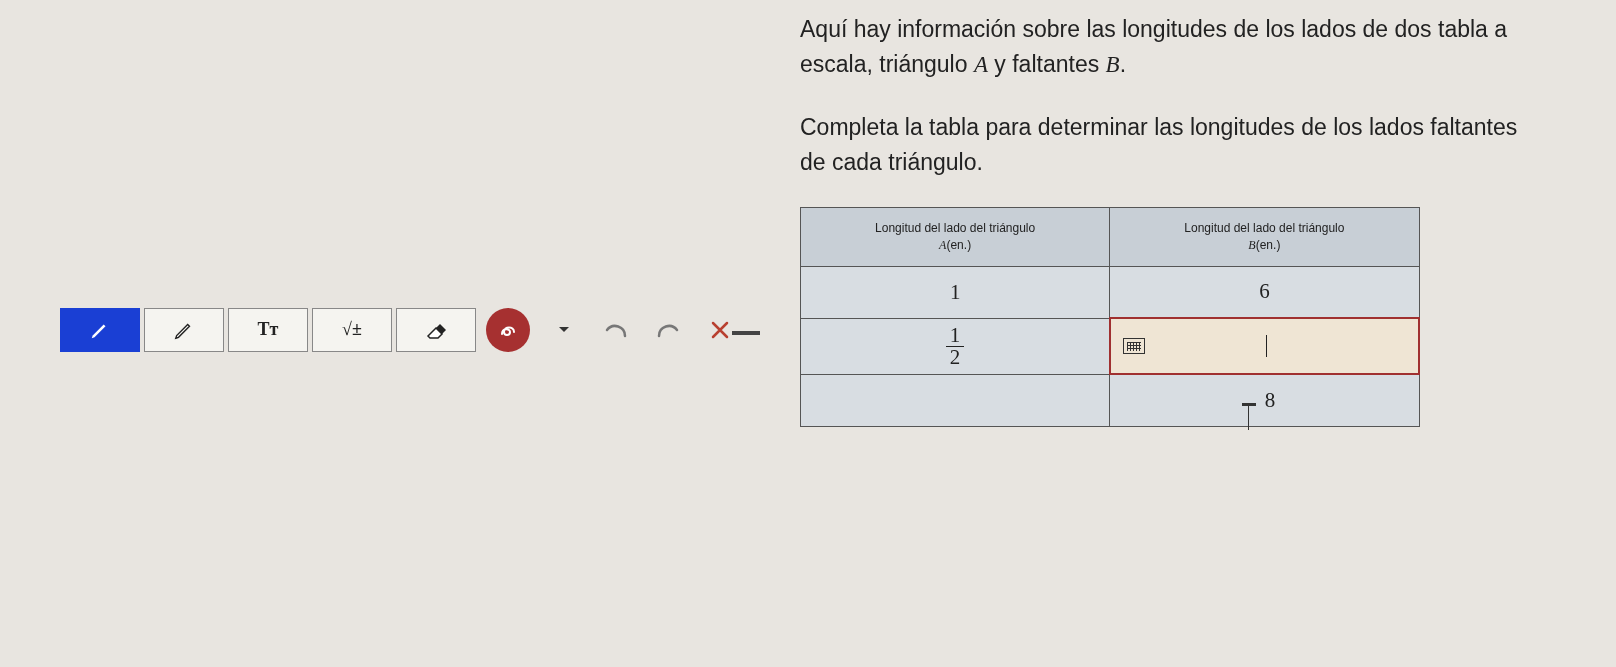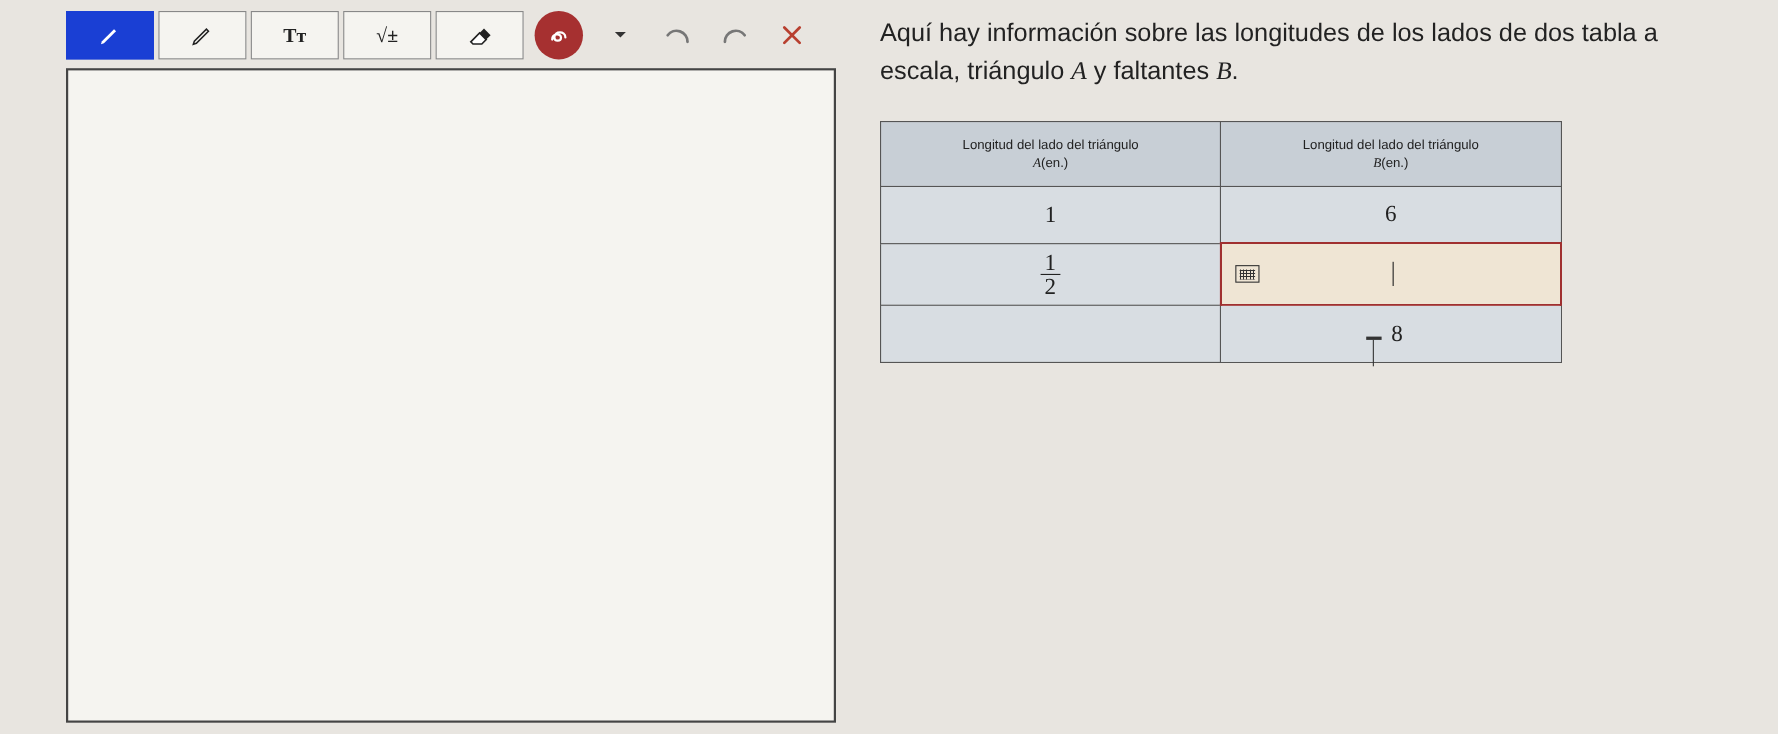--- a/index.html
+++ b/index.html
@@ -16,21 +16,22 @@
   .page {
     display: flex;
     width: 100%;
     height: 100%;
     padding: 8px 30px 10px 60px;
     gap: 40px;
   }
   .left-col {
     flex: 0 0 700px;
     display: flex;
-    flex-direction: column;
+    flex-direction: row;
+    align-items: center;
   }
   .toolbar {
     display: flex;
     align-items: center;
     gap: 0;
     height: 48px;
     margin-bottom: 6px;
   }
   .tool-btn {
     width: 80px;
@@ -238,20 +239,21 @@
           </svg>
       </div>
     </div>
     <div class="canvas-area"></div>
   </div>
 
   <div class="right-col">
     <div class="problem-text">
       <span>Aquí hay información sobre las longitudes de los lados de dos tabla a escala, triángulo </span><span class="var">A</span><span> y faltantes </span><span class="var">B</span><span>.</span>
     </div>
+    <div class="problem-text">Completa la tabla para determinar las longitudes de los lados faltantes de cada triángulo.</div>
 
     <table class="data-table">
       <thead>
         <tr>
           <th>
             <span>Longitud del lado del triángulo</span><br>
             <span class="var" style="font-style:italic;font-family:'Times New Roman',serif;">A</span><span>(en.)</span>
           </th>
           <th>
             <span>Longitud del lado del triángulo</span><br>

